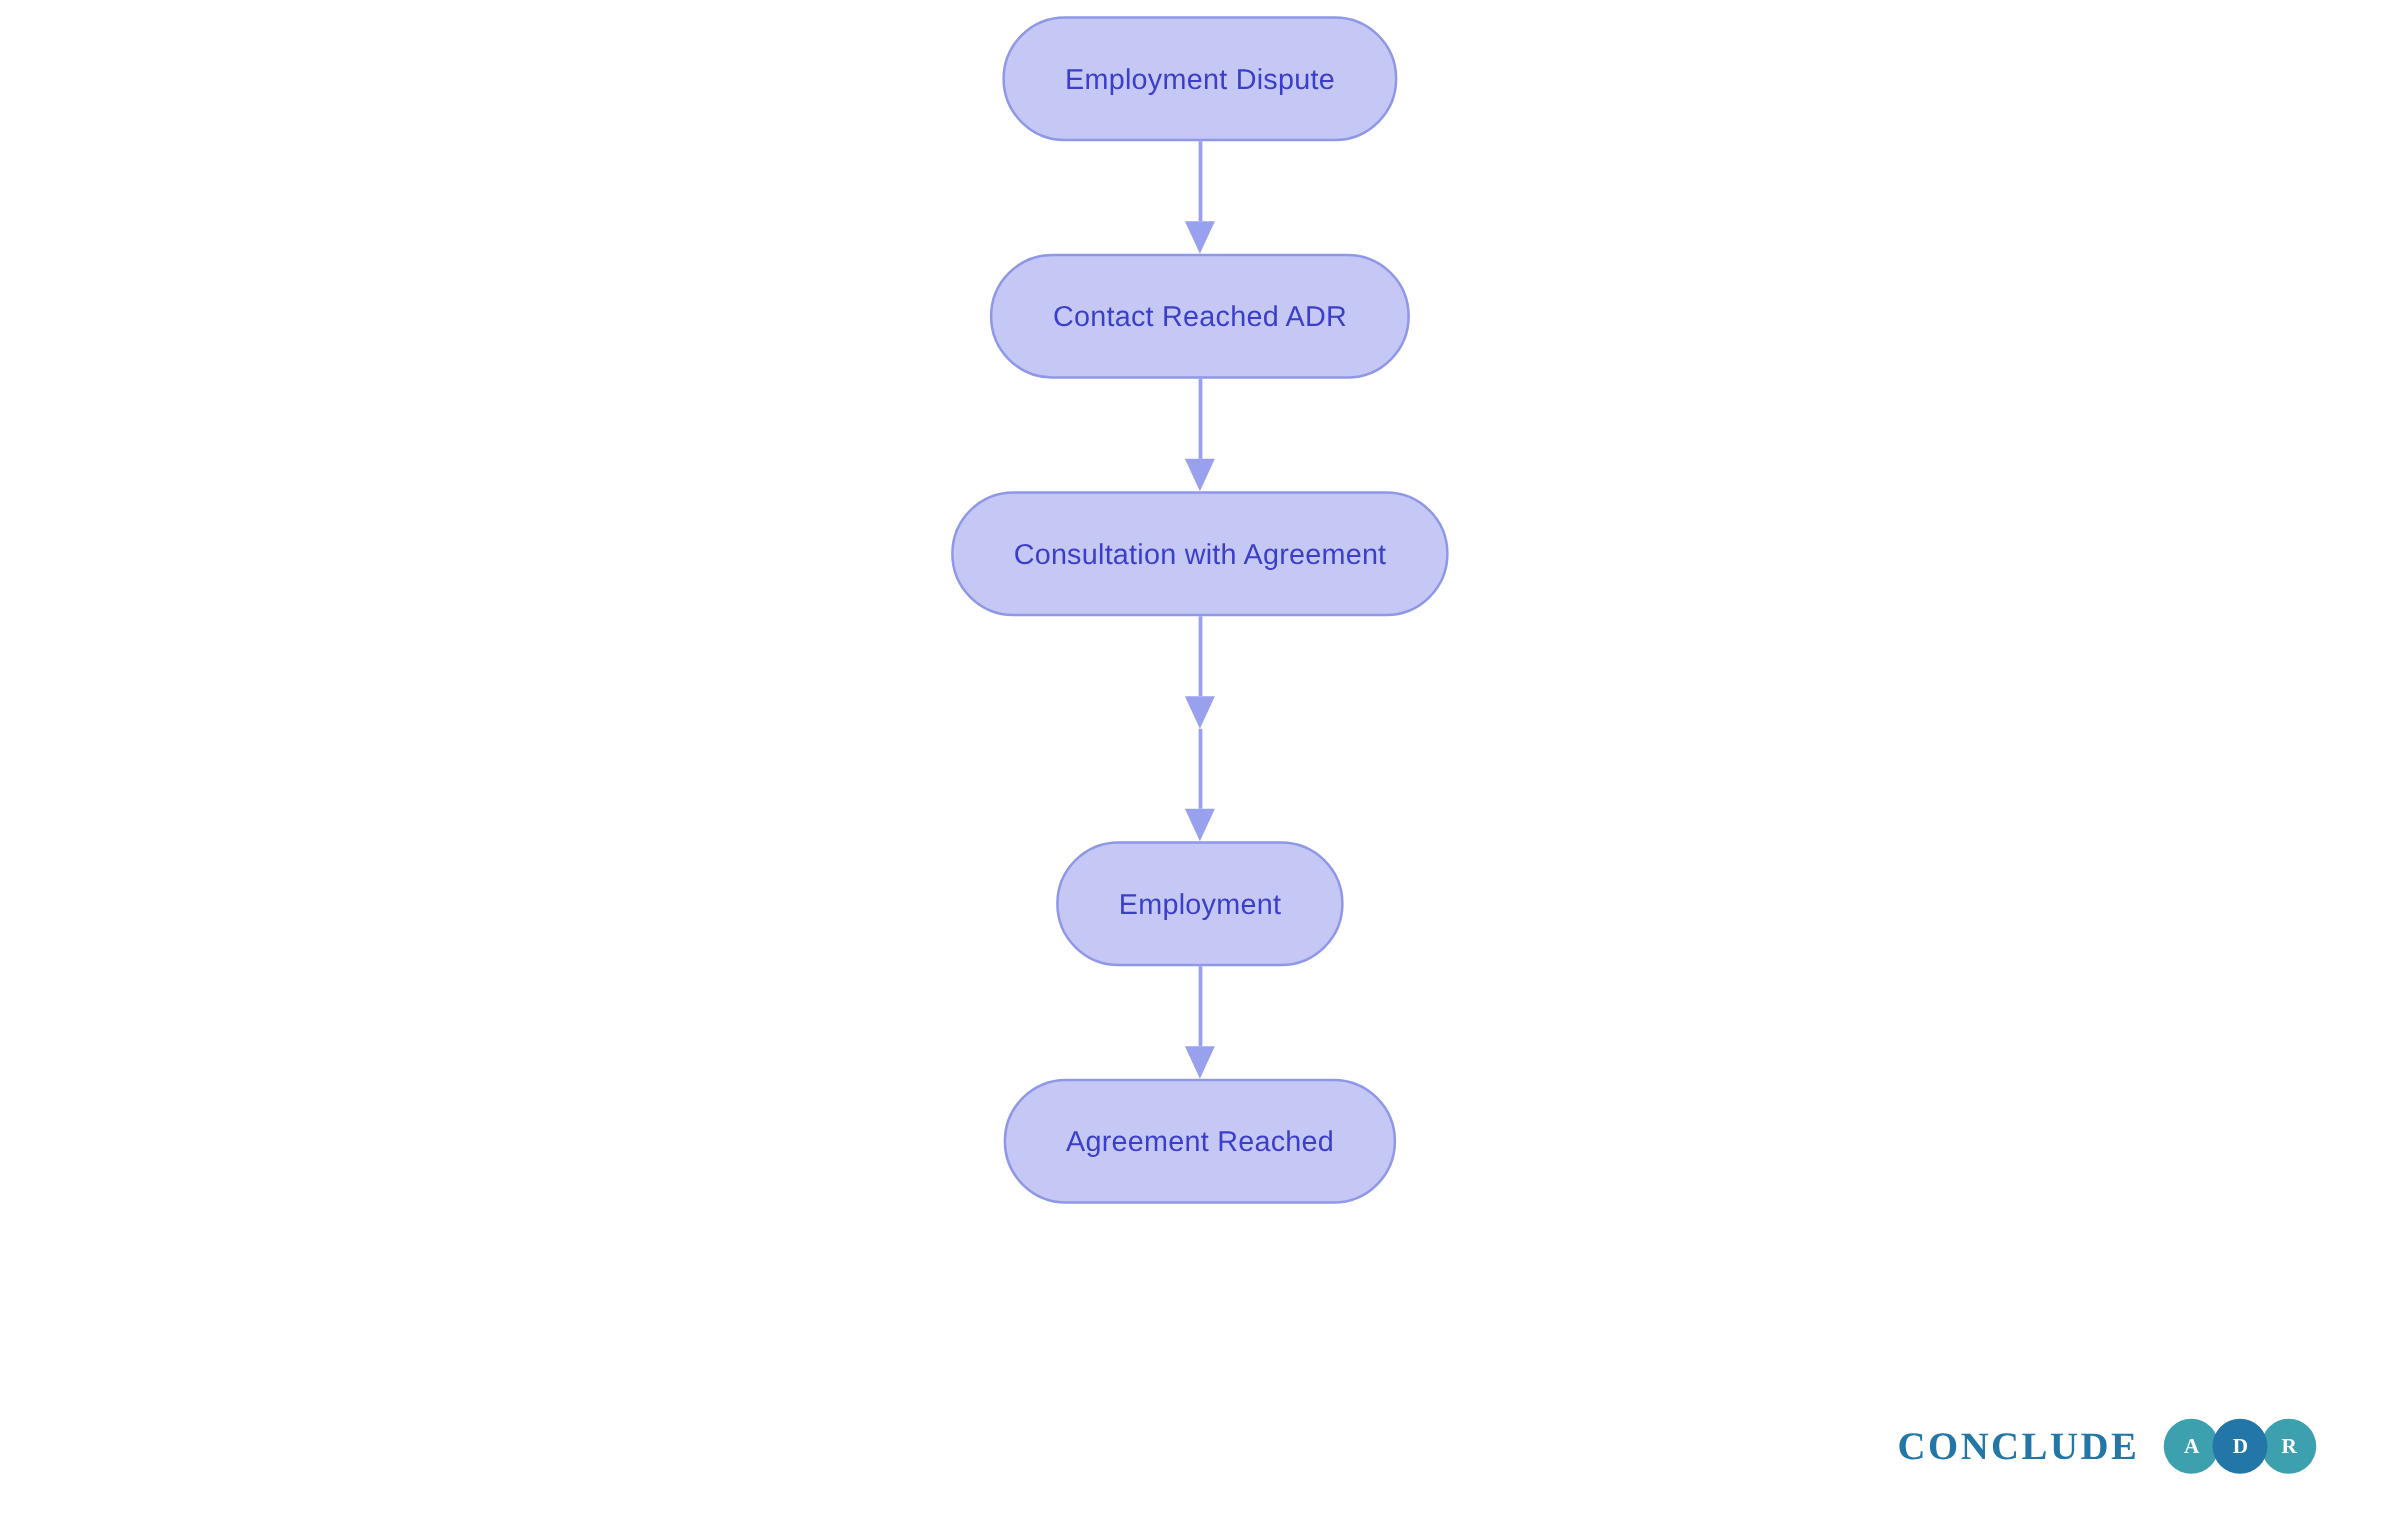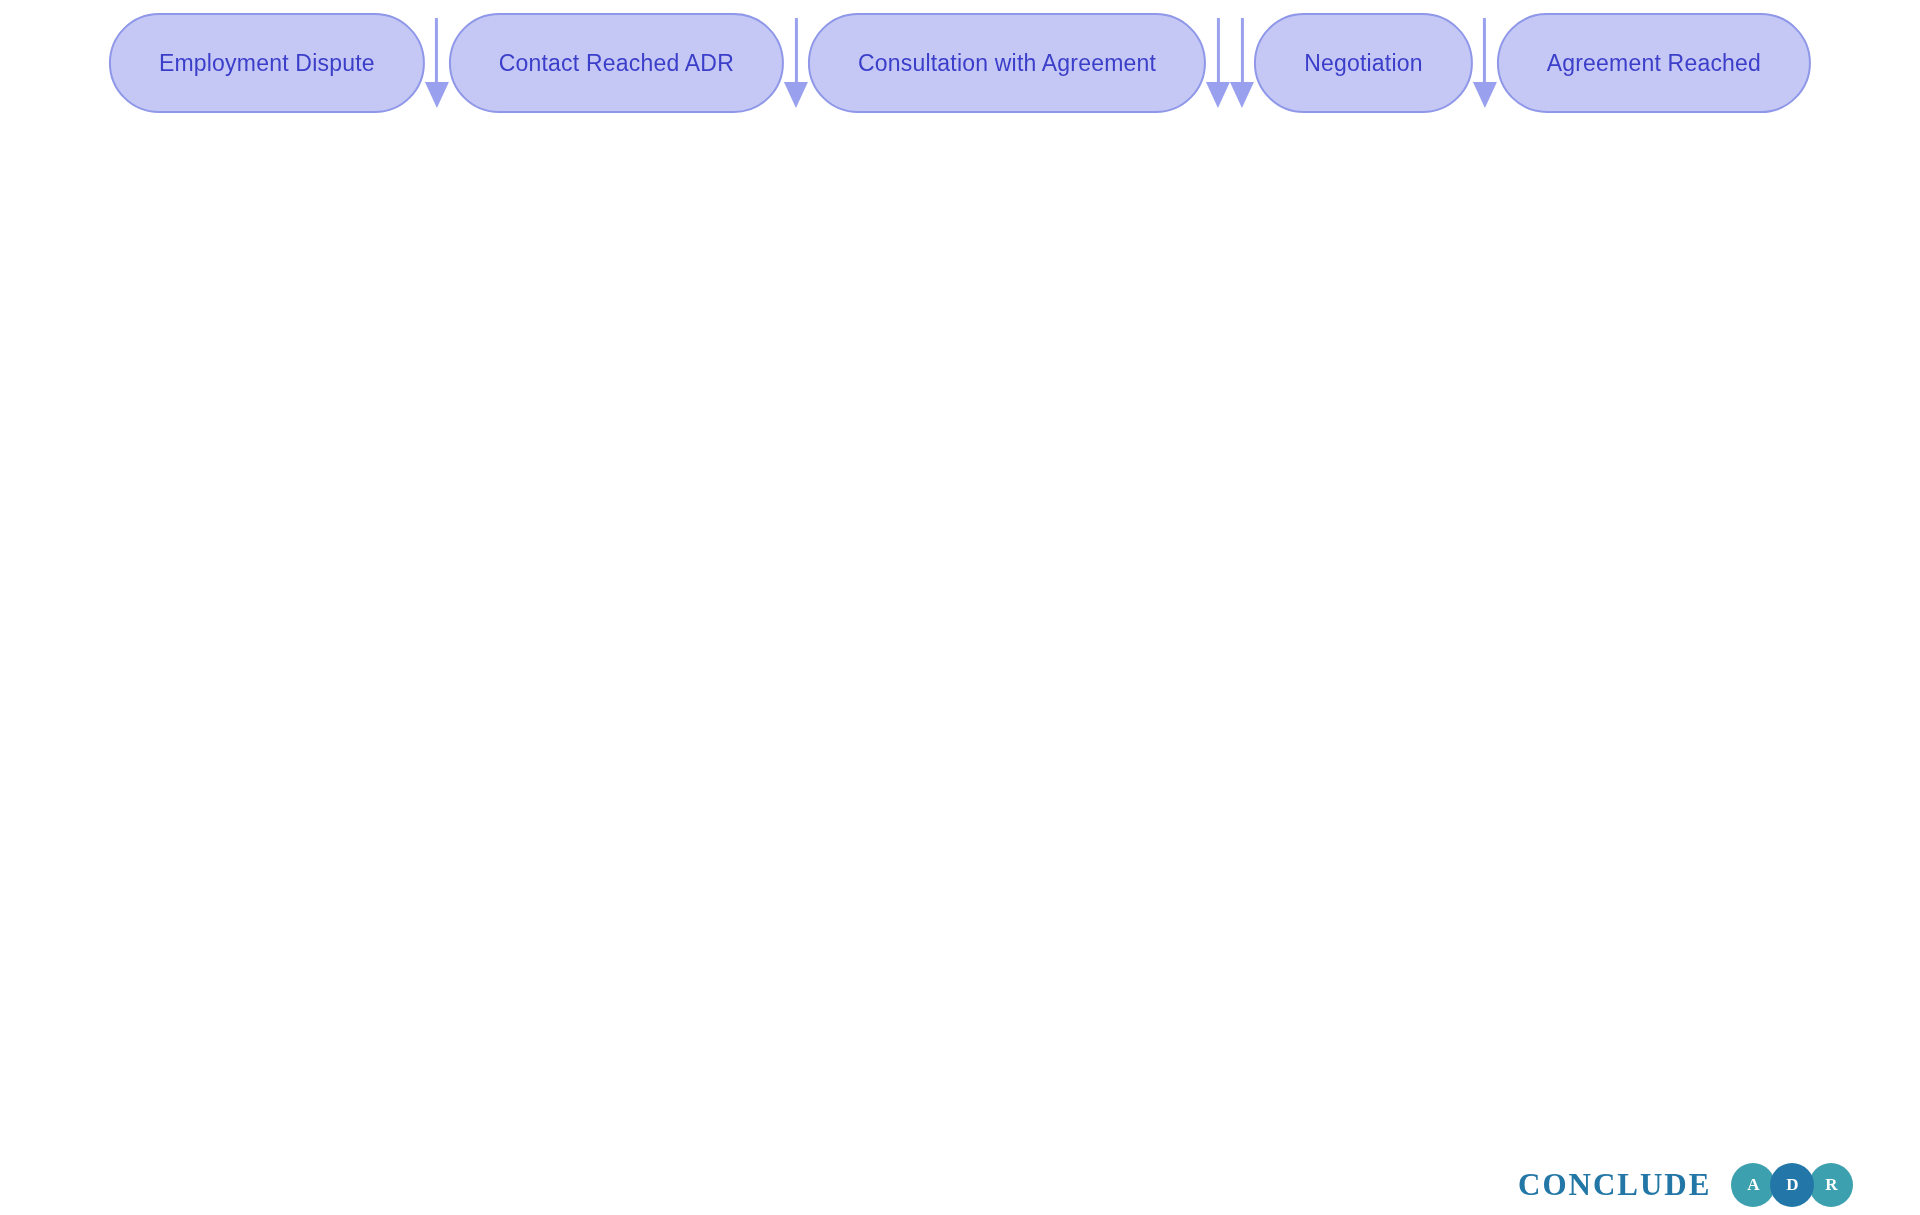--- a/index.html
+++ b/index.html
@@ -15,21 +15,21 @@
     background: var(--page-bg, #ffffff);
     overflow: hidden;
   }
   
   .flow {
     position: absolute;
     top: 13px;
     left: 960px;
     transform: translateX(-50%);
     display: flex;
-    flex-direction: row;
+    flex-direction: column;
     align-items: center;
   }
   .node {
     box-sizing: border-box;
     height: 100px;
     padding: 0 48px;
     border-radius: 50px;
     background: var(--node-fill, #c5c8f5);
     border: 2px solid var(--node-border, #8f97e8);
     color: var(--node-text, #3b3ec9);
@@ -54,21 +54,21 @@
   .arrow .head {
     width: 0;
     height: 0;
     border-left: 12px solid transparent;
     border-right: 12px solid transparent;
     border-top: 26px solid var(--arrow-color, #99a1ef);
   }
   
   .logo {
     position: absolute;
-    top: 1163px;
+    top: 1135px;
     left: 1518px;
     height: 44px;
     display: flex;
     align-items: flex-start;
   }
   .wordmark {
     font-family: "Liberation Serif", serif;
     font-weight: bold;
     font-size: 31px;
     letter-spacing: 2px;
@@ -130,21 +130,21 @@
     <div class="head"></div>
   </div>
 
 
   <div class="arrow">
     <div class="stem"></div>
     <div class="head"></div>
   </div>
 
   <div class="node">
-        <span>Negotiation</span>
+        <span>Employment</span>
       </div>
 
   <div class="arrow">
     <div class="stem"></div>
     <div class="head"></div>
   </div>
 
   <div class="node">
         <span>Agreement Reached</span>
       </div>

